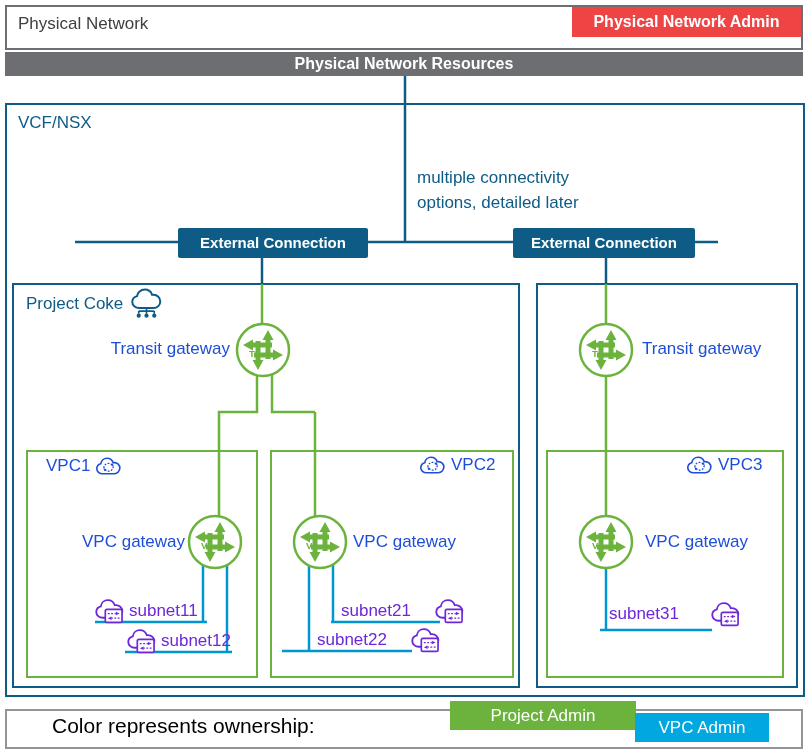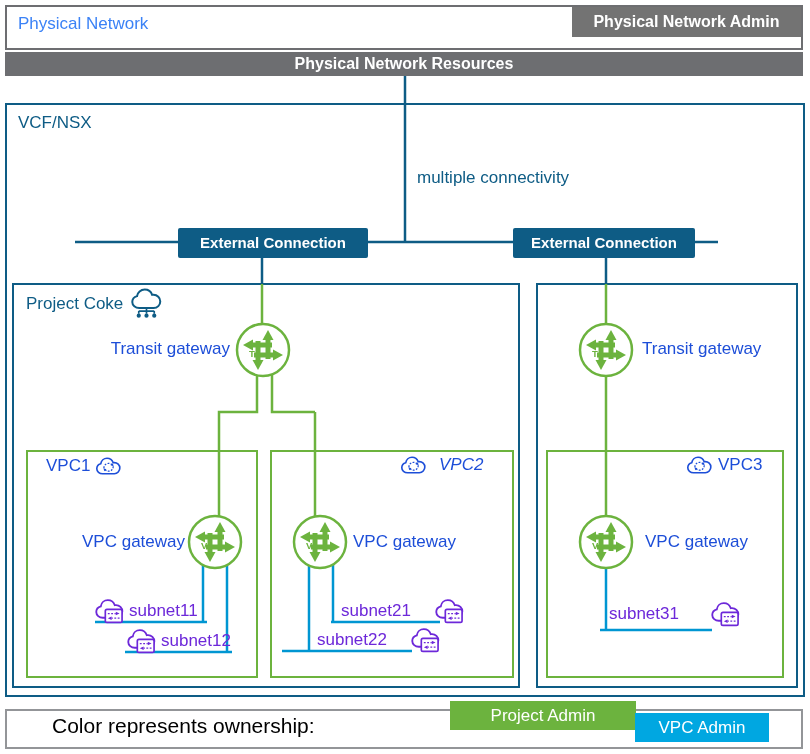--- a/index.html
+++ b/index.html
@@ -2,21 +2,21 @@
 <html><head>
 <meta charset="utf-8">
 <style>
   html,body{margin:0;padding:0;background:#fff;}
   #canvas{position:relative;width:810px;height:754px;background:#fff;
           font-family:"Liberation Sans",sans-serif;overflow:hidden;}
   .abs{position:absolute;}
   .box{position:absolute;background:transparent;box-sizing:border-box;}
   .lbl{position:absolute;white-space:nowrap;}
   .row{position:absolute;display:flex;align-items:center;gap:7px;white-space:nowrap;}
-  .gray{color:#3b82f6;}
+  .gray{color:#404040;}
   .blue{color:#0e5c85;}
   .green{color:#1d4ed8;}
   .cyan{color:#6d28d9;}
   .chip{position:absolute;color:#fff;text-align:center;box-sizing:border-box;}
   svg{display:block;}
   #overlay{position:absolute;left:0;top:0;pointer-events:none;}
 </style>
 </head>
 <body>
 
@@ -94,29 +94,30 @@
       <text x="592" y="357">T</text>
       <text x="201" y="549">V</text>
       <text x="306" y="549">V</text>
       <text x="592" y="549">V</text>
     </g>
   </svg>
 
   <div class="lbl gray" style="left:18px;top:14px;font-size:17px;">Physical Network</div>
 
   <div class="chip" style="left:572px;top:7px;width:229px;height:30px;line-height:30px;
-              background:#737373;font-size:16px;font-weight:700;">Physical Network Admin</div>
+              background:#ef4444;font-size:16px;font-weight:700;">Physical Network Admin</div>
 
   <div class="chip" style="left:5px;top:52px;width:798px;height:24px;line-height:24px;
               background:#6d6e71;font-size:16px;font-weight:700;">Physical Network Resources</div>
 
   <div class="lbl blue" style="left:18px;top:113px;font-size:17px;">VCF/NSX</div>
 
   <div class="lbl blue" style="left:417px;top:165px;font-size:17px;line-height:25px;">
     <div>multiple connectivity</div>
+    <div>options, detailed later</div>
   </div>
 
   <div class="chip" style="left:178px;top:228px;width:190px;height:30px;line-height:30px;
               background:#0e5c85;font-size:15px;font-weight:700;border-radius:2px;">External Connection</div>
 
   <div class="chip" style="left:513px;top:228px;width:182px;height:30px;line-height:30px;
               background:#0e5c85;font-size:15px;font-weight:700;border-radius:2px;">External Connection</div>
 
   <div class="row blue" style="left:26px;top:288px;font-size:17px;">
     <span>Project Coke</span>
@@ -140,21 +141,21 @@
     <span>VPC1</span>
     <svg width="27" height="20" viewBox="0 0 36 27">
       <path stroke="currentColor" stroke-width="2.2" fill="none" d="M10,24 C5.7,24 2.2,20.9 2.2,17.1 C2.2,13.9 4.5,11.2 7.6,10.4 C8.2,6.2 11.7,3 16,3 C19.9,3 23.1,5.5 24.3,9 C24.8,8.9 25.3,8.9 25.8,8.9 C29.9,8.9 33.3,12.2 33.3,16.3 C33.3,20.3 30,24 25.9,24 Z"></path>
       <path stroke="currentColor" stroke-width="1.7" fill="none" stroke-dasharray="2.4 1.9" d="M11.8,16.5 C11.8,12.4 14.6,10 18,10 C20,10 21.8,10.8 23,12.1"></path>
       <polygon points="24.9,13.9 23.9,9.9 20.9,12.6" fill="currentColor"></polygon>
       <path stroke="currentColor" stroke-width="1.7" fill="none" stroke-dasharray="2.4 1.9" d="M24.4,14 C24.4,18.1 21.6,20.5 18.2,20.5 C16.2,20.5 14.4,19.7 13.2,18.4"></path>
       <polygon points="11.3,16.6 12.3,20.6 15.3,17.9" fill="currentColor"></polygon>
     </svg>
   </div>
 
-  <div class="row green" style="left:400px;top:455px;font-size:17px;gap:12px;font-style:italic;">
+  <div class="row green" style="left:419px;top:455px;font-size:17px;gap:5px;">
     <svg width="27" height="20" viewBox="0 0 36 27">
       <path stroke="currentColor" stroke-width="2.2" fill="none" d="M10,24 C5.7,24 2.2,20.9 2.2,17.1 C2.2,13.9 4.5,11.2 7.6,10.4 C8.2,6.2 11.7,3 16,3 C19.9,3 23.1,5.5 24.3,9 C24.8,8.9 25.3,8.9 25.8,8.9 C29.9,8.9 33.3,12.2 33.3,16.3 C33.3,20.3 30,24 25.9,24 Z"></path>
       <path stroke="currentColor" stroke-width="1.7" fill="none" stroke-dasharray="2.4 1.9" d="M11.8,16.5 C11.8,12.4 14.6,10 18,10 C20,10 21.8,10.8 23,12.1"></path>
       <polygon points="24.9,13.9 23.9,9.9 20.9,12.6" fill="currentColor"></polygon>
       <path stroke="currentColor" stroke-width="1.7" fill="none" stroke-dasharray="2.4 1.9" d="M24.4,14 C24.4,18.1 21.6,20.5 18.2,20.5 C16.2,20.5 14.4,19.7 13.2,18.4"></path>
       <polygon points="11.3,16.6 12.3,20.6 15.3,17.9" fill="currentColor"></polygon>
     </svg>
     <span>VPC2</span>
   </div>
 

